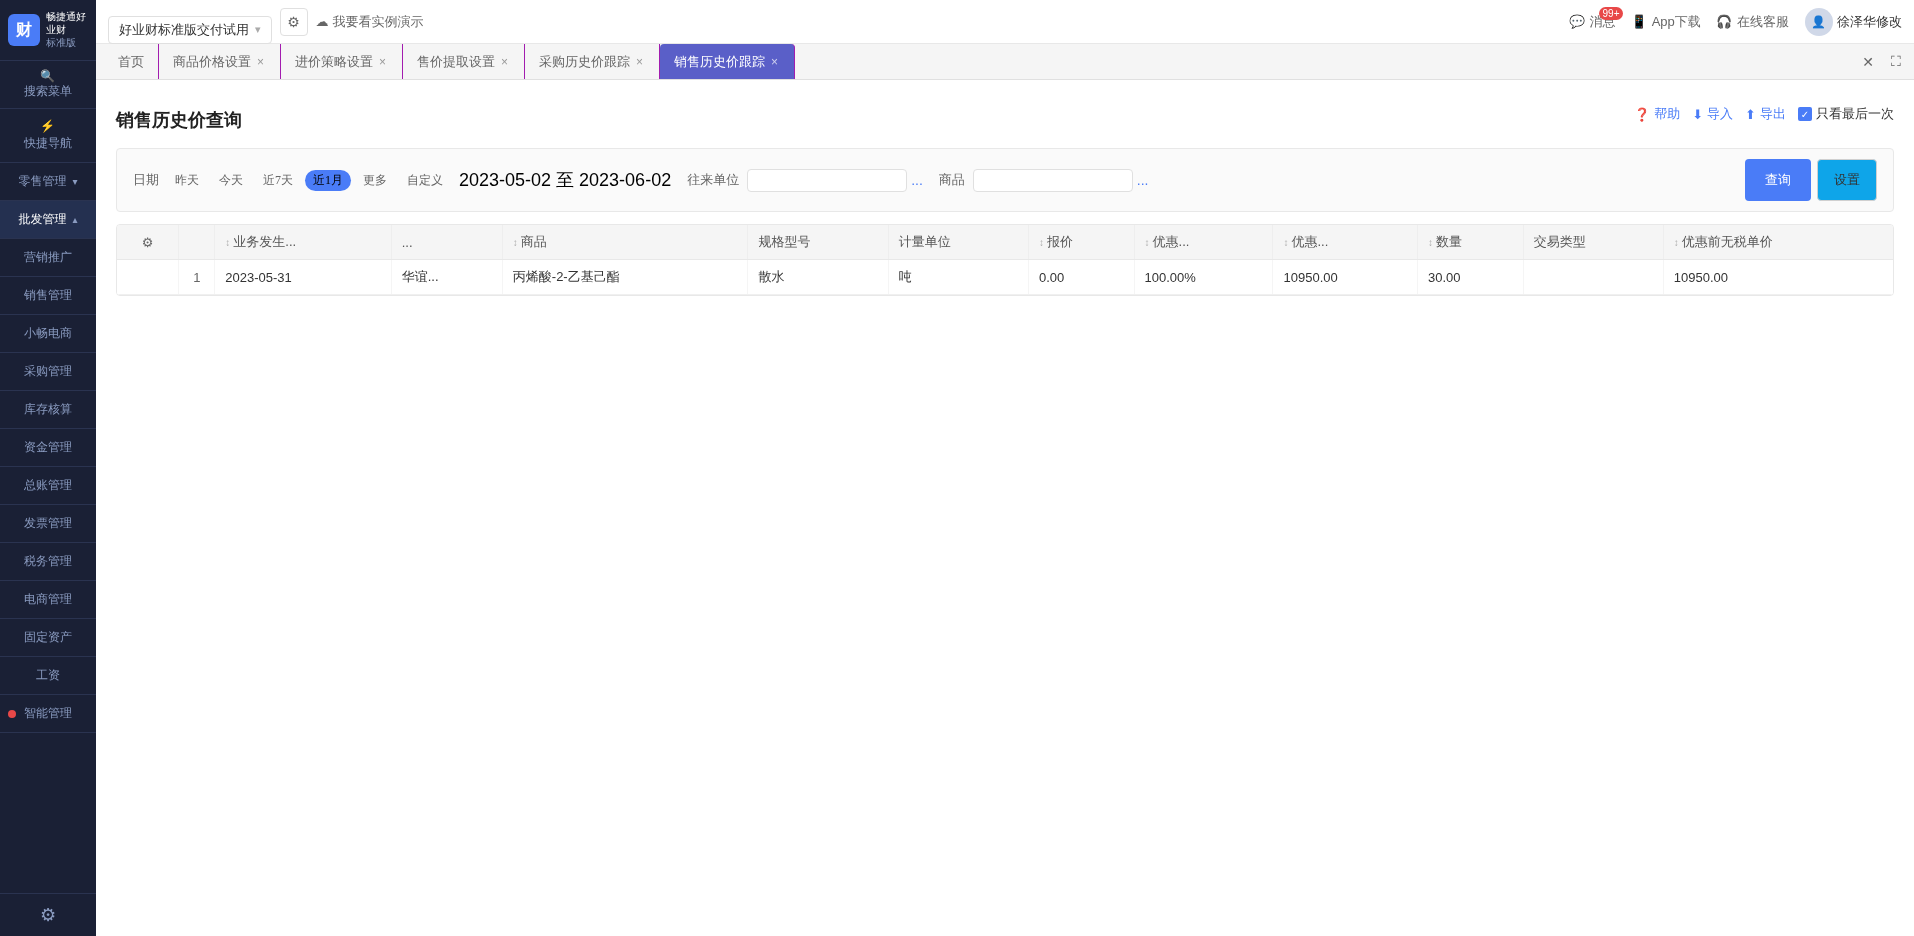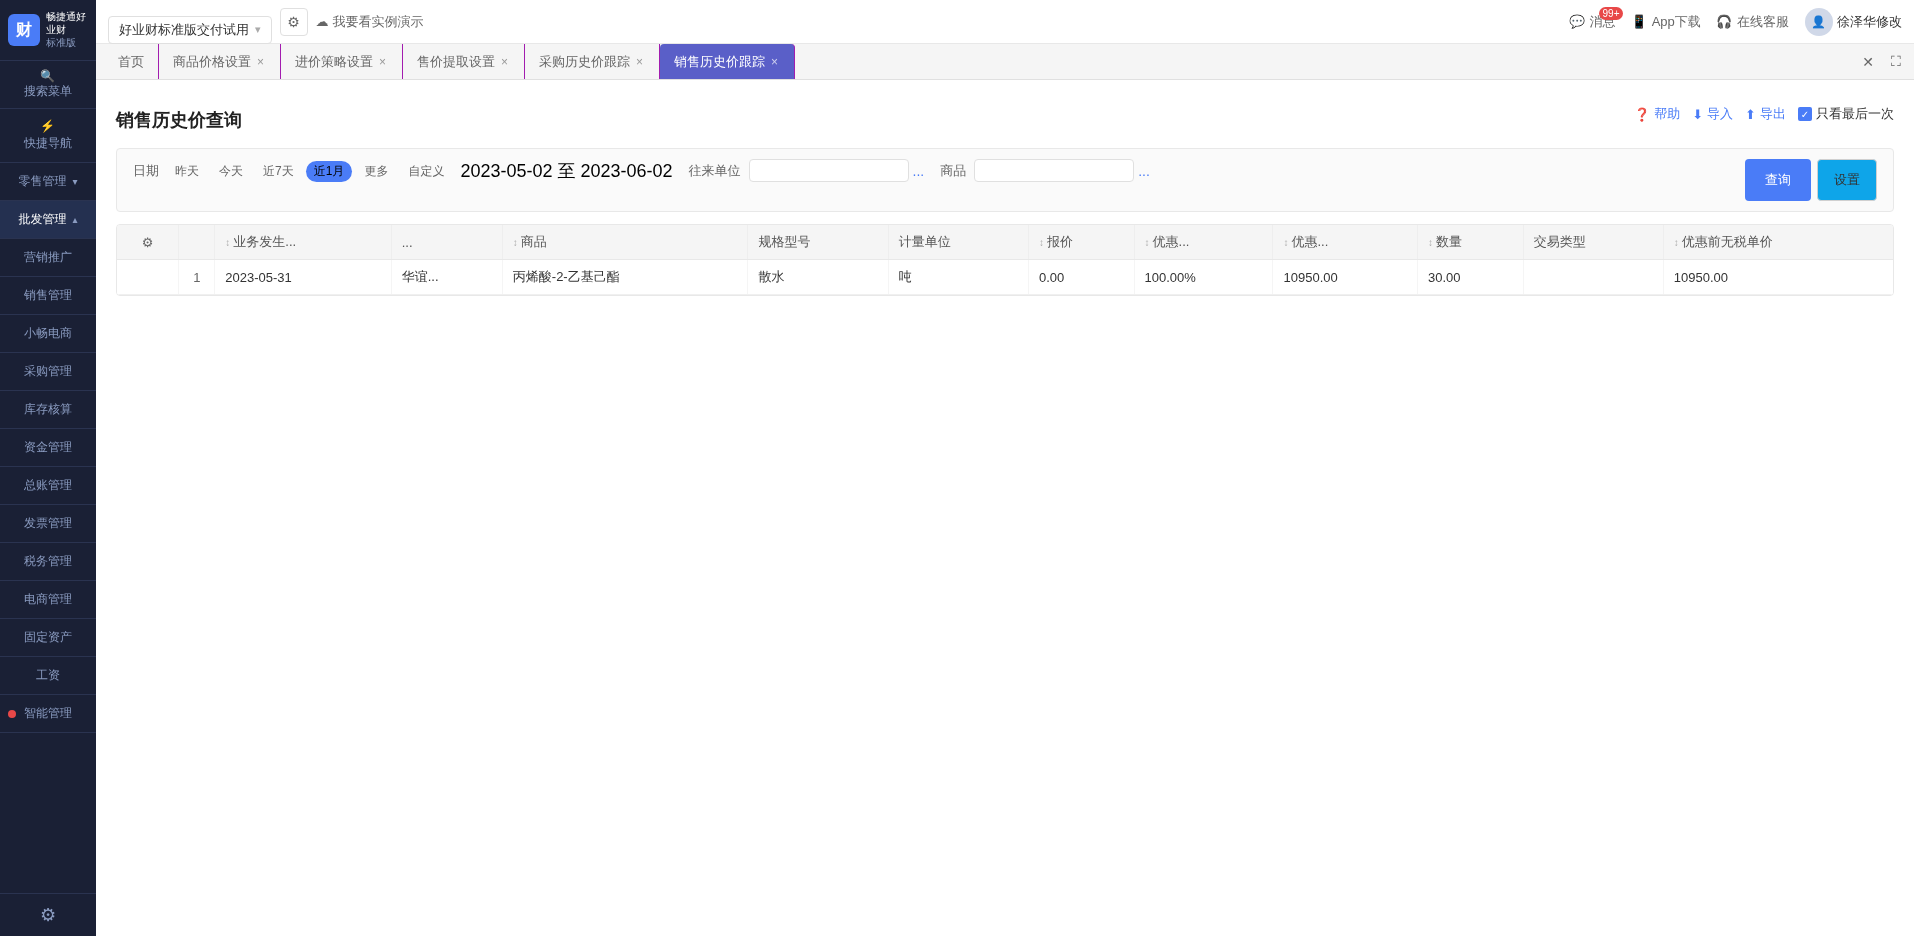--- a/index.html
+++ b/index.html
@@ -218,40 +218,41 @@
     }
 
     
     .filter-bar {
       background: #fafafa;
       border: 1px solid #e8e8e8;
       border-radius: 4px;
       padding: 10px 16px;
       margin-bottom: 12px;
       display: flex;
-      align-items: flex-start;
+      align-items: center;
       gap: 16px;
       flex-wrap: wrap;
       margin-top: 6px;
     }
     .filter-group {
       display: flex; align-items: center; gap: 8px;
     }
     .filter-label {
       color: #666; font-size: 13px; white-space: nowrap;
     }
     .date-btns {
       display: flex; align-items: center; gap: 4px;
     }
     .date-btn {
       padding: 2px 8px;
       border-radius: 12px;
       font-size: 12px;
       cursor: pointer;
       color: #666;
+      font-family: Liberation Serif, serif;
     }
     .date-btn.active {
       background: #4a7cf7;
       color: #000000;
     }
     .date-range {
       font-size: 18px;
       color: #000000;
     }
     .filter-input-wrap {

